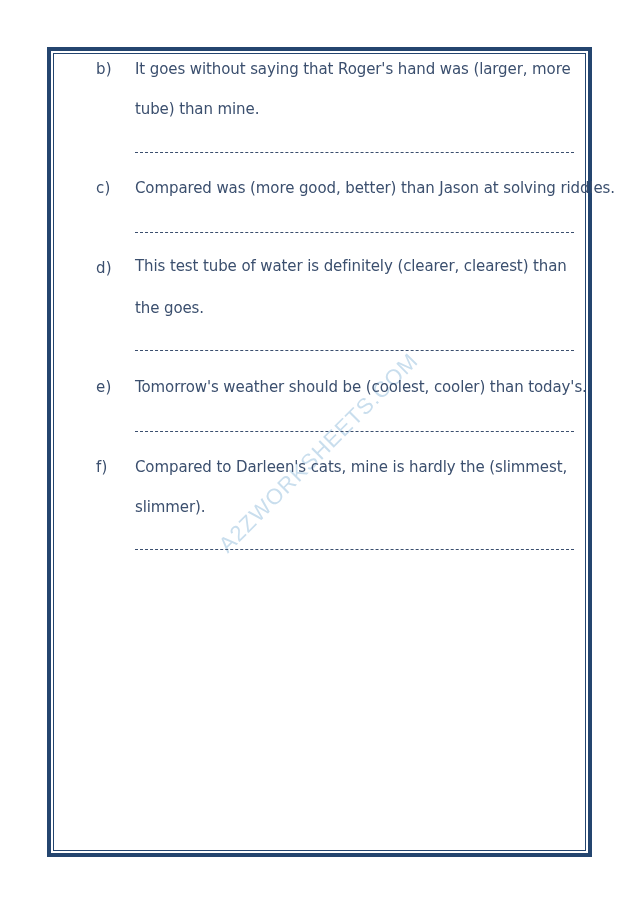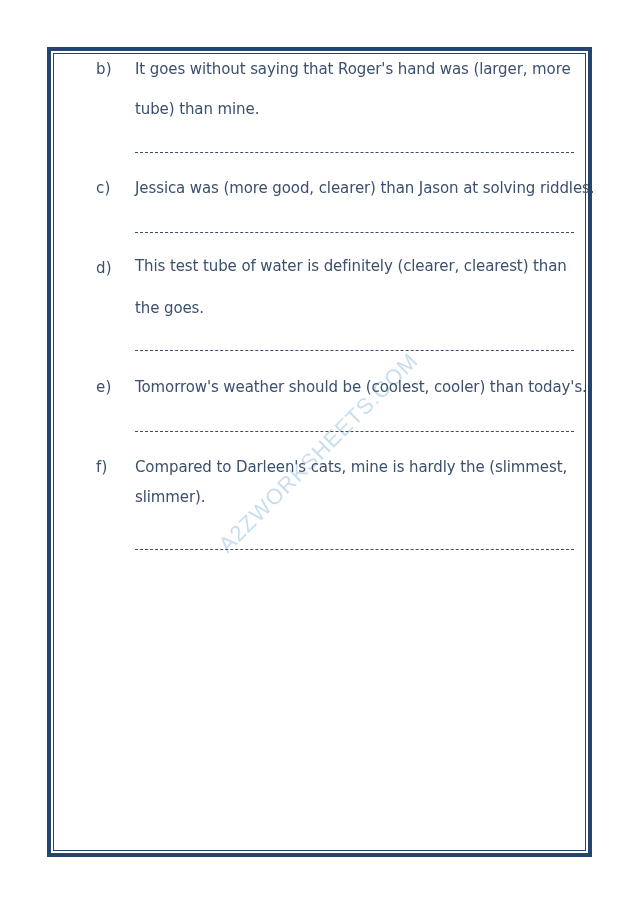--- a/index.html
+++ b/index.html
@@ -66,28 +66,28 @@
 <div class="frame-inner"></div>
 
 <div class="watermark">A2ZWORKSHEETS.COM</div>
 
 <span class="item-label" style="top:60px">b)</span>
 <span class="item-line" style="top:60px">It goes without saying that Roger's hand was (larger, more</span>
 <span class="item-line" style="top:100px">tube) than mine.</span>
 <div class="answer-line" style="top:152px"></div>
 
 <span class="item-label" style="top:179px">c)</span>
-<span class="item-line" style="top:179px">Jessica was (more good, clearer) than Jason at solving riddles.</span>
+<span class="item-line" style="top:179px">Compared was (more good, better) than Jason at solving riddles.</span>
 <div class="answer-line" style="top:232px"></div>
 
 <span class="item-label" style="top:259px">d)</span>
 <span class="item-line" style="top:257px">This test tube of water is definitely (clearer, clearest) than</span>
 <span class="item-line" style="top:299px">the goes.</span>
 <div class="answer-line" style="top:350px"></div>
 
 <span class="item-label" style="top:378px">e)</span>
 <span class="item-line" style="top:378px">Tomorrow's weather should be (coolest, cooler) than today's.</span>
 <div class="answer-line" style="top:431px"></div>
 
 <span class="item-label" style="top:458px">f)</span>
 <span class="item-line" style="top:458px">Compared to Darleen's cats, mine is hardly the (slimmest,</span>
-<span class="item-line" style="top:488px">slimmer).</span>
+<span class="item-line" style="top:498px">slimmer).</span>
 <div class="answer-line" style="top:549px"></div>
 
 </body></html>

